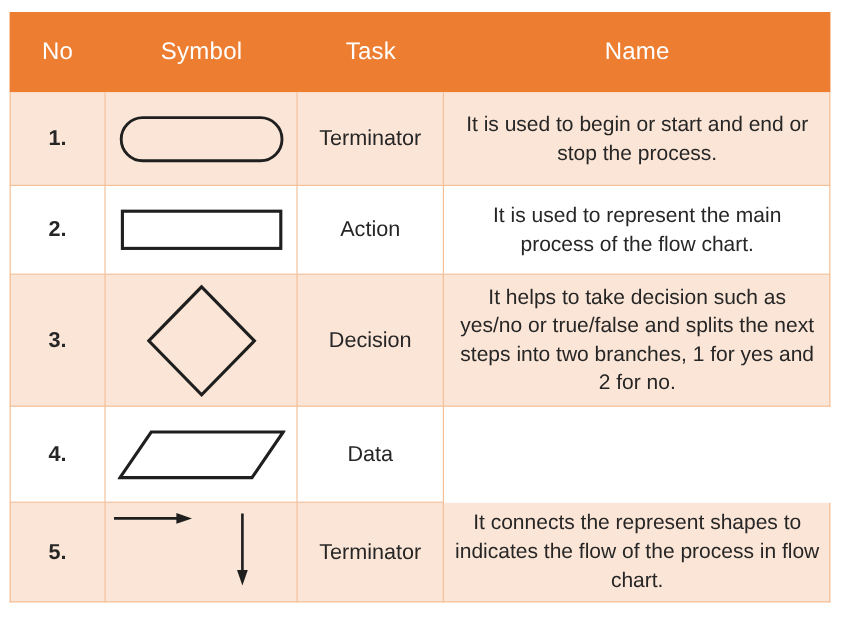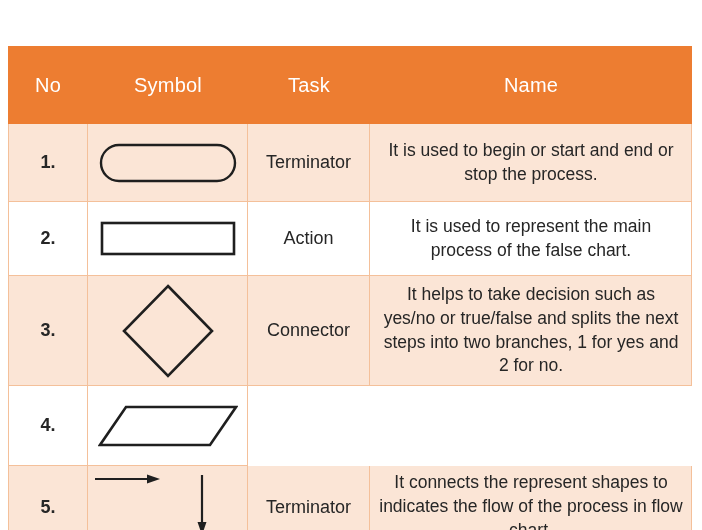--- a/index.html
+++ b/index.html
@@ -4,21 +4,21 @@
 <style>
   html,body { margin:0; padding:0; background:#ffffff; }
   .page {
     position:relative; width:702px; height:530px; background:#ffffff;
     font-family:"Liberation Sans", sans-serif; color:#262626; overflow:hidden;
   }
   .tbl { position:absolute; left:8px; top:10px; width:684px; }
 
   .thead {
     display:grid; grid-template-columns:80px 160px 122px 322px;
-    height:78px; background:var(--header-bg, #ED7D31); align-items:center;margin-top:36px;
+    height:67px; background:var(--header-bg, #ED7D31); align-items:center;
   }
   .th { text-align:center; color:#ffffff; font-size:20px; letter-spacing:0.2px; }
 
   .tr { display:grid; grid-template-columns:80px 160px 122px 322px; }
   .r1 { height:78px; }
   .r2 { height:74px; }
   .r3 { height:110px; }
   .r4 { height:80px; }
   .r5 { height:83px; }
   .odd  { background:var(--alt-bg, #FBE5D6); }
@@ -67,41 +67,42 @@
     </div>
 
     <div class="tr r2 even">
       <div class="td no">2.</div>
       <div class="td sym">
         <svg width="136" height="35" viewBox="0 0 136 35">
           <rect x="2" y="2" width="132" height="31" fill="none" stroke="#1F1F1F" stroke-width="2.6"></rect>
         </svg>
       </div>
       <div class="td name">Action</div>
-      <div class="td task">It is used to represent the main process of the false chart.</div>
+      <div class="td task">It is used to represent the main process of the flow chart.</div>
     </div>
 
     <div class="tr r3 odd">
       <div class="td no">3.</div>
       <div class="td sym">
         <svg width="92" height="94" viewBox="0 0 92 94">
           <polygon points="46,2 90,47 46,92 2,47" fill="none" stroke="#1F1F1F" stroke-width="2.6" stroke-linejoin="miter"></polygon>
         </svg>
       </div>
-      <div class="td name">Connector</div>
+      <div class="td name">Decision</div>
       <div class="td task">It helps to take decision such as yes/no or true/false and splits the next steps into two branches, 1 for yes and 2 for no.</div>
     </div>
 
     <div class="tr r4 even">
       <div class="td no">4.</div>
       <div class="td sym">
         <svg width="140" height="42" viewBox="0 0 140 42">
           <polygon points="28,2 138,2 112,40 2,40" fill="none" stroke="#1F1F1F" stroke-width="2.6" stroke-linejoin="miter"></polygon>
         </svg>
       </div>
+      <div class="td name">Data</div>
     </div>
 
     <div class="tr r5 odd">
       <div class="td no">5.</div>
       <div class="td sym sym-connector">
         <svg width="158" height="81" viewBox="0 0 158 81">
           <line x1="7" y1="13" x2="61" y2="13" stroke="#1F1F1F" stroke-width="2.2"></line>
           <polygon points="72,13 59,8.5 59,17.5" fill="#1F1F1F"></polygon>
           <line x1="114" y1="9" x2="114" y2="57" stroke="#1F1F1F" stroke-width="2.2"></line>
           <polygon points="114,69 109.5,56 118.5,56" fill="#1F1F1F"></polygon>

